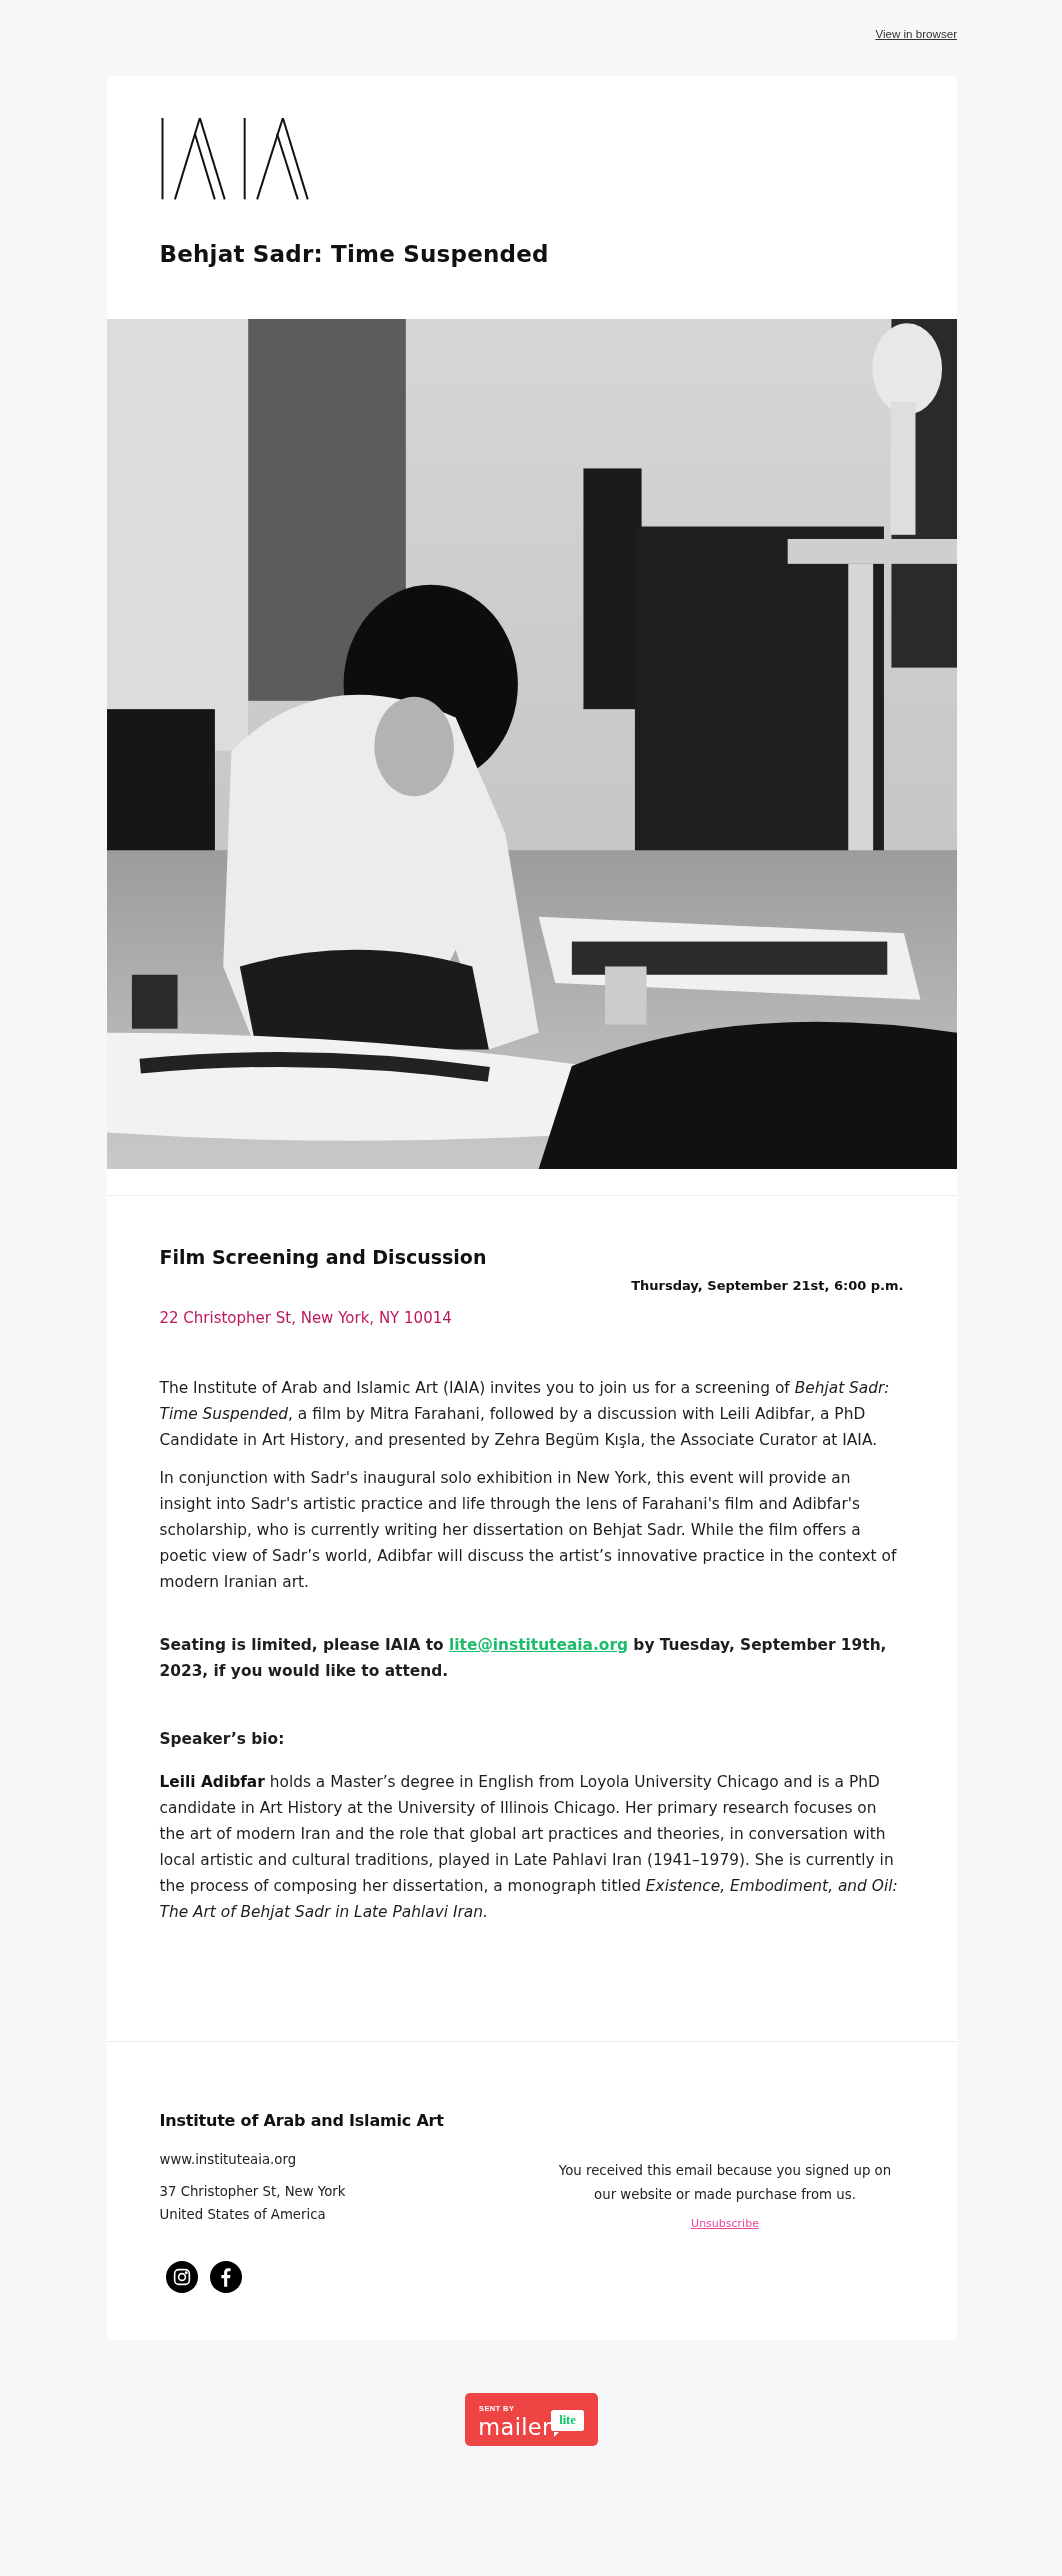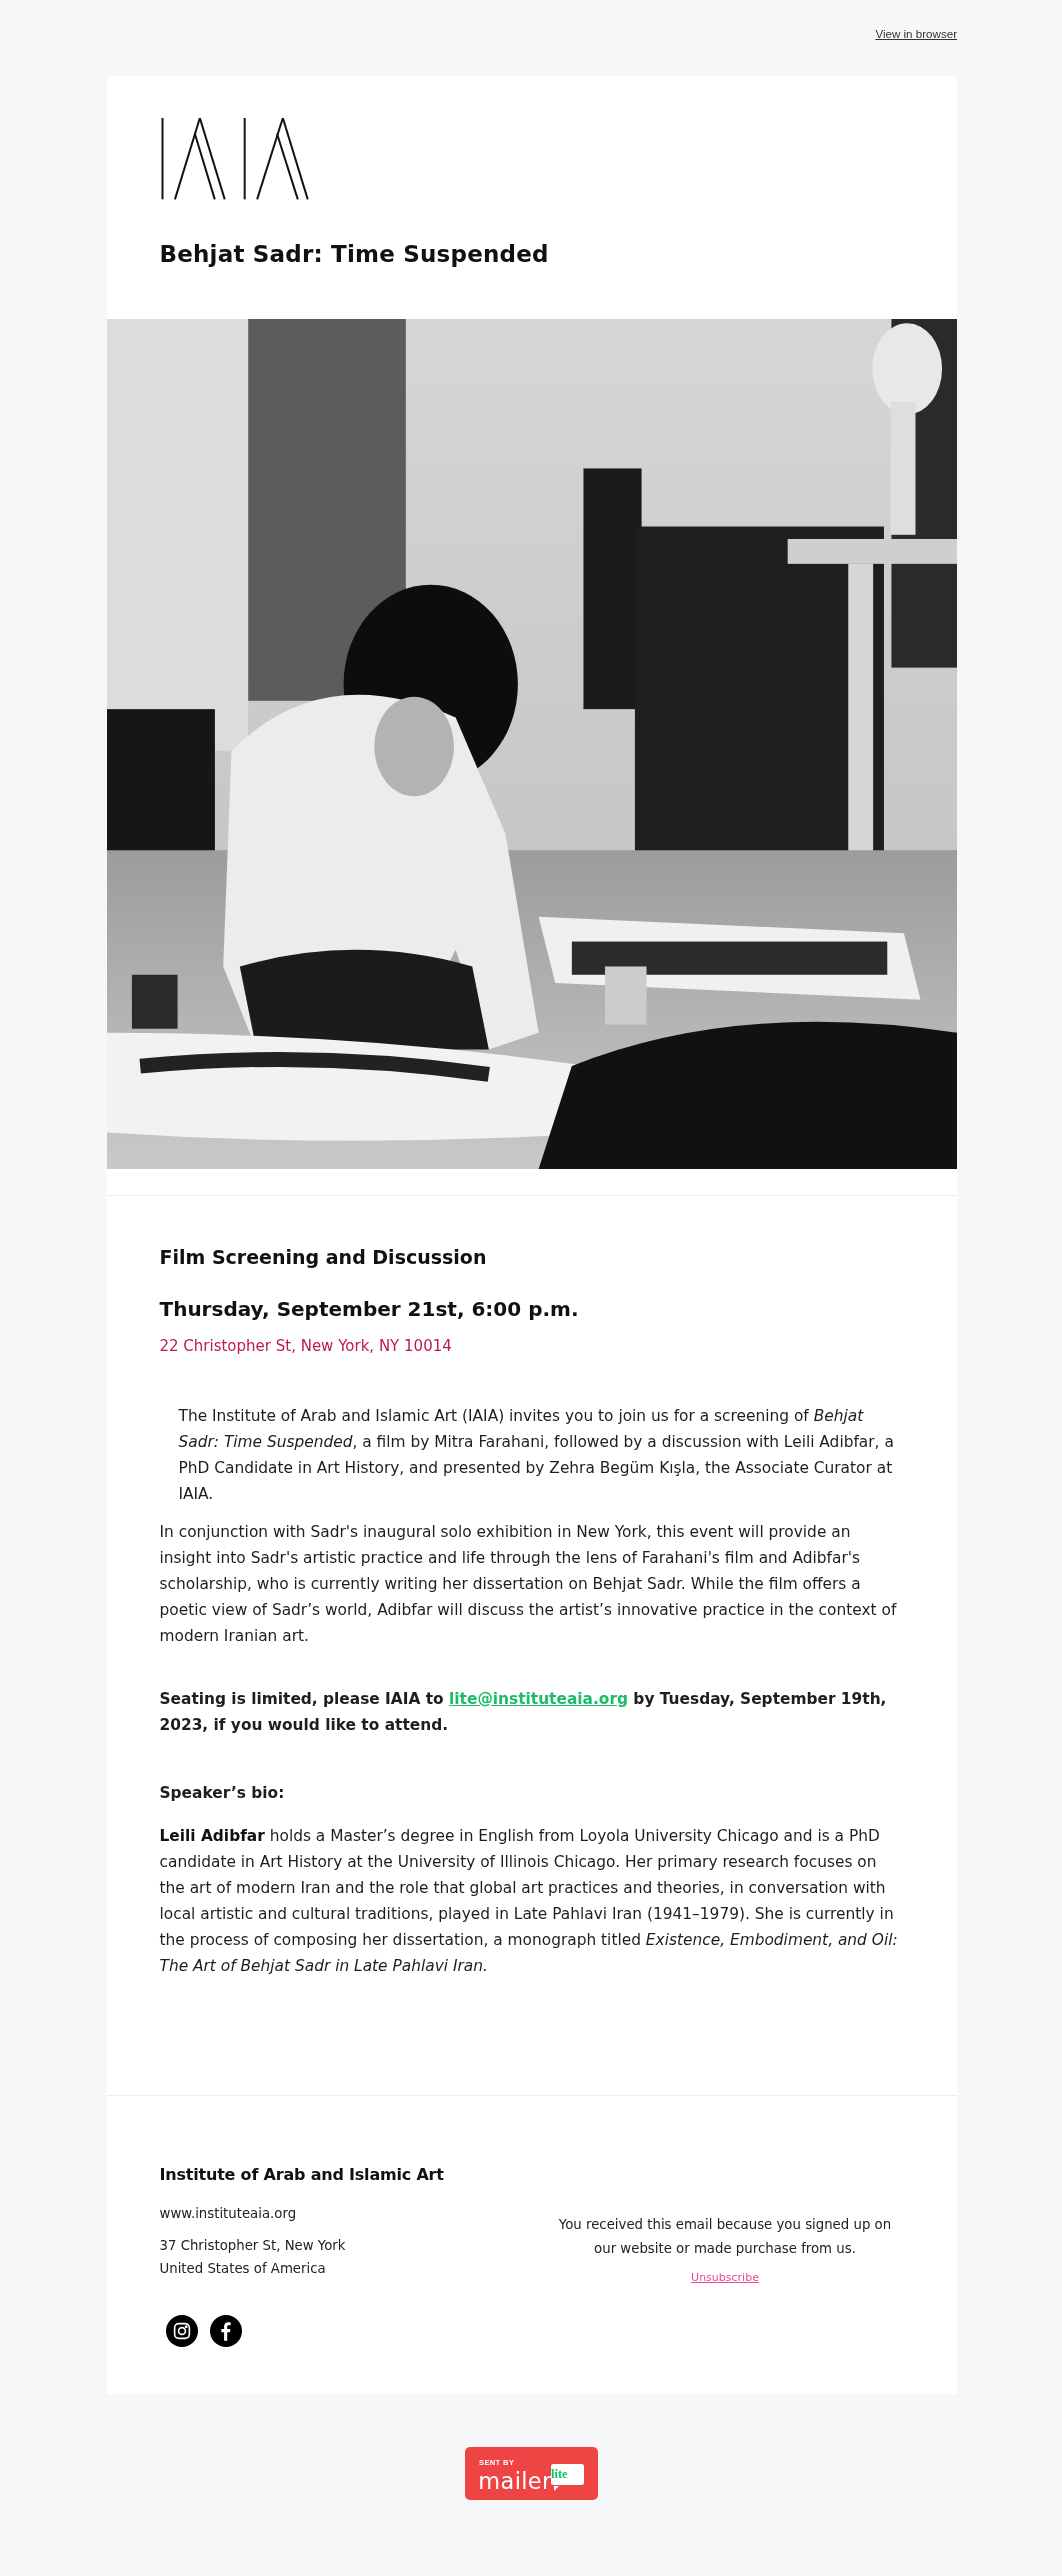--- a/index.html
+++ b/index.html
@@ -25,24 +25,24 @@
 
   .hero {
     width: 850px; height: 850px; position: relative; overflow: hidden;
     background: linear-gradient(180deg, #d9d9d9 0%, #c8c8c8 45%, #9a9a9a 62%, #bdbdbd 80%, #6d6d6d 100%);
   }
 
   .divider { height: 0.8px; background: #ececf1; }
 
   .content { padding: 50px 53px 116px 53px; }
   .h2 { font-size: 19px; font-weight: bold; color: #111; }
-  .date { margin-top: 29px; font-size: 20px; font-weight: bold; }
+  .date { margin-top: 10px; font-size: 13px; font-weight: bold; text-align: right; }
   .addr { margin-top: 16.6px; font-size: 15px; color: #be185d; }
   p.body { font-size: 15.4px; line-height: 26px; color: #1e1e1e; }
-  .p1 { margin-top: 48px; margin-left: 19px; }
+  .p1 { margin-top: 48px; }
   .p2 { margin-top: 11.6px; }
   .rsvp { margin-top: 37px; font-weight: bold; color: #111; }
   .rsvp a { color: #1cbc6b; text-decoration: underline; }
   .bio-h { margin-top: 42px; font-weight: bold; color: #111; }
   .bio { margin-top: 16.6px; }
   .bio b { color: #111; }
 
   .footer { padding: 70px 53px 47px 53px; display: flex; justify-content: space-between; }
   .f-left { width: 382px; font-family: "DejaVu Sans", sans-serif; }
   .org { font-size: 16px; font-weight: bold; color: #111; letter-spacing: -0.2px; }
@@ -54,21 +54,21 @@
   .notice { font-size: 13.3px; line-height: 24px; color: #222; }
   .unsub { display: inline-block; margin-top: 10px; font-size: 11px; color: #ec4899; text-decoration: underline; cursor: pointer; }
 
   .bottom { height: 159px; position: relative; }
   .badge {
     position: absolute; left: 465px; top: 53px; width: 133px; height: 53px;
     background: #ef4444; border-radius: 5px; color: #fff; cursor: pointer;
   }
   .badge .sent { position: absolute; left: 14px; top: 10.8px; font-size: 7.5px; font-weight: bold; letter-spacing: 0.4px; font-family: "Liberation Sans", sans-serif; }
   .badge .mailer { position: absolute; left: 13.3px; top: 21px; font-size: 22.4px; font-family: "DejaVu Sans", sans-serif; letter-spacing: 0.4px; }
-  .badge .lite { position: absolute; left: 86px; top: 16.6px; width: 33px; height: 21.6px; background: #fff; color: #0ac56a; border-radius: 2.5px; font-size: 12.5px; font-weight: bold; text-align: left; line-height: 20px; font-family: "Liberation Serif", serif; }
+  .badge .lite { position: absolute; left: 86px; top: 16.6px; width: 33px; height: 21.6px; background: #fff; color: #0ac56a; border-radius: 2.5px; font-size: 12.5px; font-weight: bold; text-align: center; line-height: 20px; font-family: "Liberation Serif", serif; }
   .badge .lite::after { content: ""; position: absolute; left: 3.3px; bottom: -5.8px; border-left: 5px solid #fff; border-bottom: 5.8px solid transparent; }
 </style>
 </head>
 <body>
 
 <div class="topbar">
   <a class="view-browser">View in browser</a>
 </div>
 
 <div class="card">

